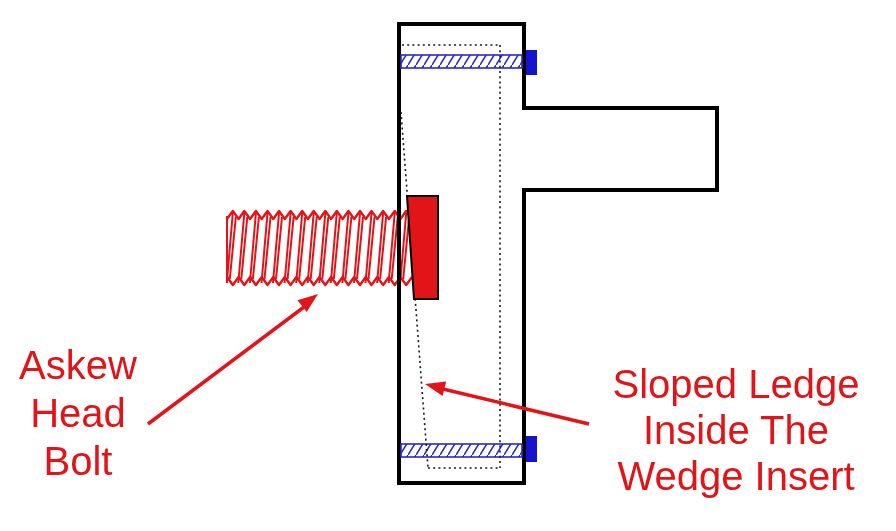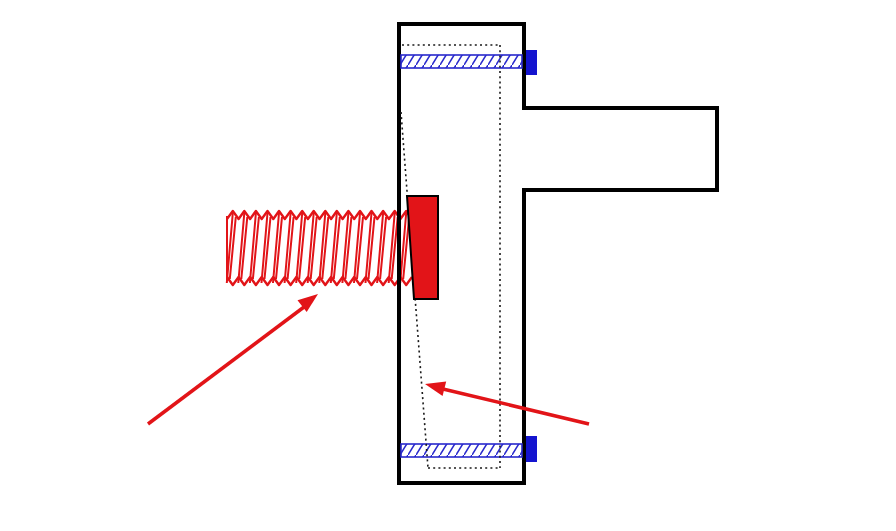--- a/index.html
+++ b/index.html
@@ -134,15 +134,21 @@
       <line class="arrow-line" x1="148" y1="424" x2="304" y2="307"></line>
       <polygon class="arrow-head" points="318,294 306.7,312.1 297.5,300.2"></polygon>
     </g>
 
     <g>
       <line class="arrow-line" x1="589" y1="424" x2="443" y2="389"></line>
       <polygon class="arrow-head" points="425,384 446.2,381.4 442.6,396"></polygon>
     </g>
   </svg>
 
+  <div class="anno-label" id="label-askew">Askew
+Head
+Bolt</div>
 
+  <div class="anno-label" id="label-ledge">Sloped Ledge
+Inside The
+Wedge Insert</div>
 
 </div>
 
 </body></html>

